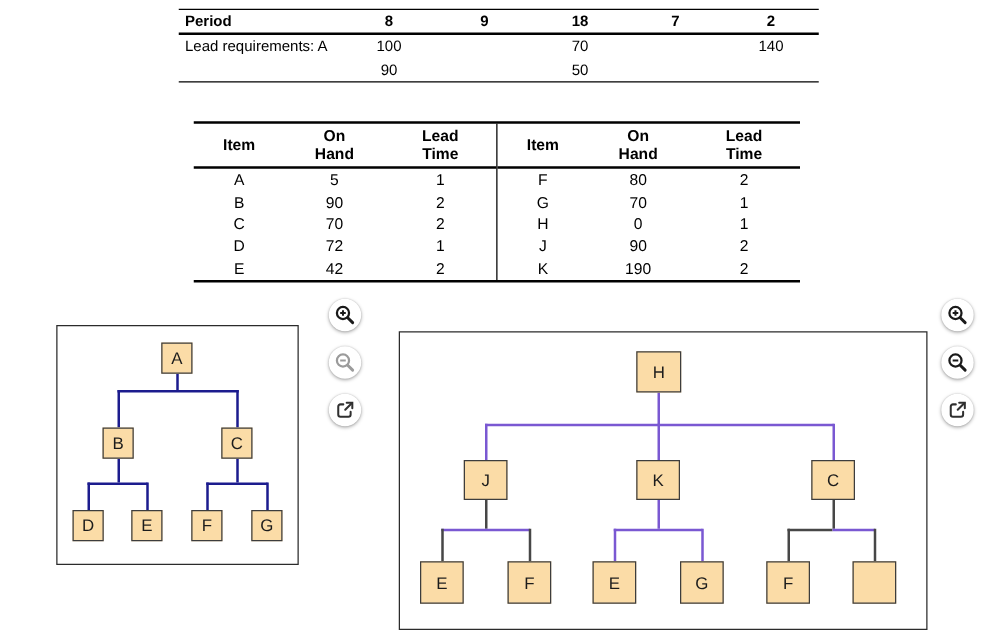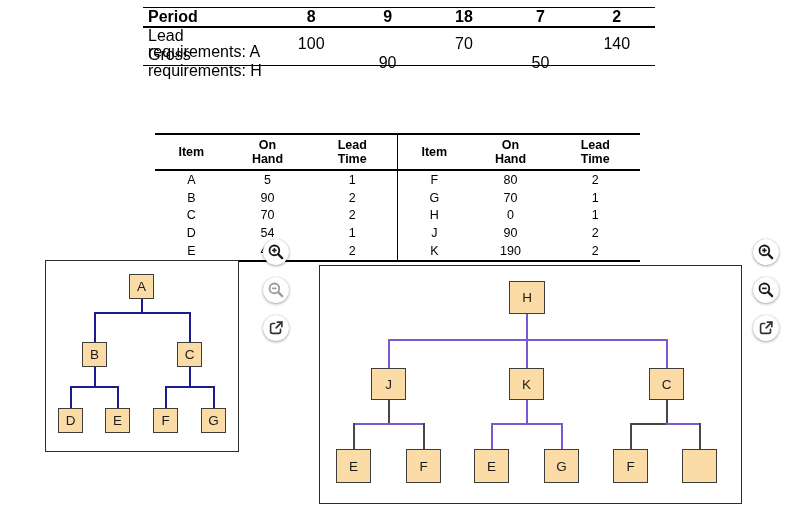--- a/index.html
+++ b/index.html
@@ -8,27 +8,27 @@
     font-family:"Liberation Sans", sans-serif; color:#000; overflow:hidden;
   }
 
   
   .period-table {
     position:absolute; left:143px; top:7px; width:512px;
     border-top:1.5px solid #000; border-bottom:1.5px solid #000;
   }
   .pt-row { display:grid; grid-template-columns:130px repeat(5,1fr); align-items:center; height:18.5px; }
   .pt-row.header { height:18px; font-weight:bold; border-bottom:2.5px solid #000; }
-  .pt-cell { font-size:16px; text-align:center; line-height:1; }
+  .pt-cell { font-size:12px; text-align:center; line-height:1; }
   .pt-cell.label { text-align:left; padding-left:5px; }
 
   
   .items-table {
     position:absolute; left:155px; top:97px; width:485px; display:flex;
-    border-top:2px solid #000; border-bottom:2px solid #000;margin-top:36px;
+    border-top:2px solid #000; border-bottom:2px solid #000;
   }
   .it-half { flex:1 1 50%; }
   .it-half.right { border-left:1.5px solid #000; }
   .it-head {
     display:grid; grid-template-columns:30% 33% 37%; align-items:center;
     height:34px; border-bottom:2.5px solid #000; font-weight:bold;
   }
   .it-head .it-cell { white-space:pre-line; line-height:14px; }
   .it-row { display:grid; grid-template-columns:30% 33% 37%; align-items:center; height:17.8px; }
   .it-cell { font-size:12.5px; text-align:center; }
@@ -66,21 +66,20 @@
       </div>
       <div class="pt-row">
         <div class="pt-cell label">Lead requirements: A</div>
         <div class="pt-cell">100</div>
         <div class="pt-cell"></div>
         <div class="pt-cell">70</div>
         <div class="pt-cell"></div>
         <div class="pt-cell">140</div>
       </div>
       <div class="pt-row">
-        <div class="pt-cell label">Gross requirements: H</div>
         <div class="pt-cell"></div>
         <div class="pt-cell">90</div>
         <div class="pt-cell"></div>
         <div class="pt-cell">50</div>
         <div class="pt-cell"></div>
       </div>
     </div>
 
   <div class="items-table">
     <div class="it-half left" id="items-left">
@@ -101,21 +100,21 @@
           <div class="it-cell">90</div>
           <div class="it-cell">2</div>
         </div>
         <div class="it-row">
           <div class="it-cell">C</div>
           <div class="it-cell">70</div>
           <div class="it-cell">2</div>
         </div>
         <div class="it-row">
           <div class="it-cell">D</div>
-          <div class="it-cell">54</div>
+          <div class="it-cell">72</div>
           <div class="it-cell">1</div>
         </div>
         <div class="it-row">
           <div class="it-cell">E</div>
           <div class="it-cell">42</div>
           <div class="it-cell">2</div>
         </div>
       </div>
     <div class="it-half right" id="items-right">
         <div class="it-head">

